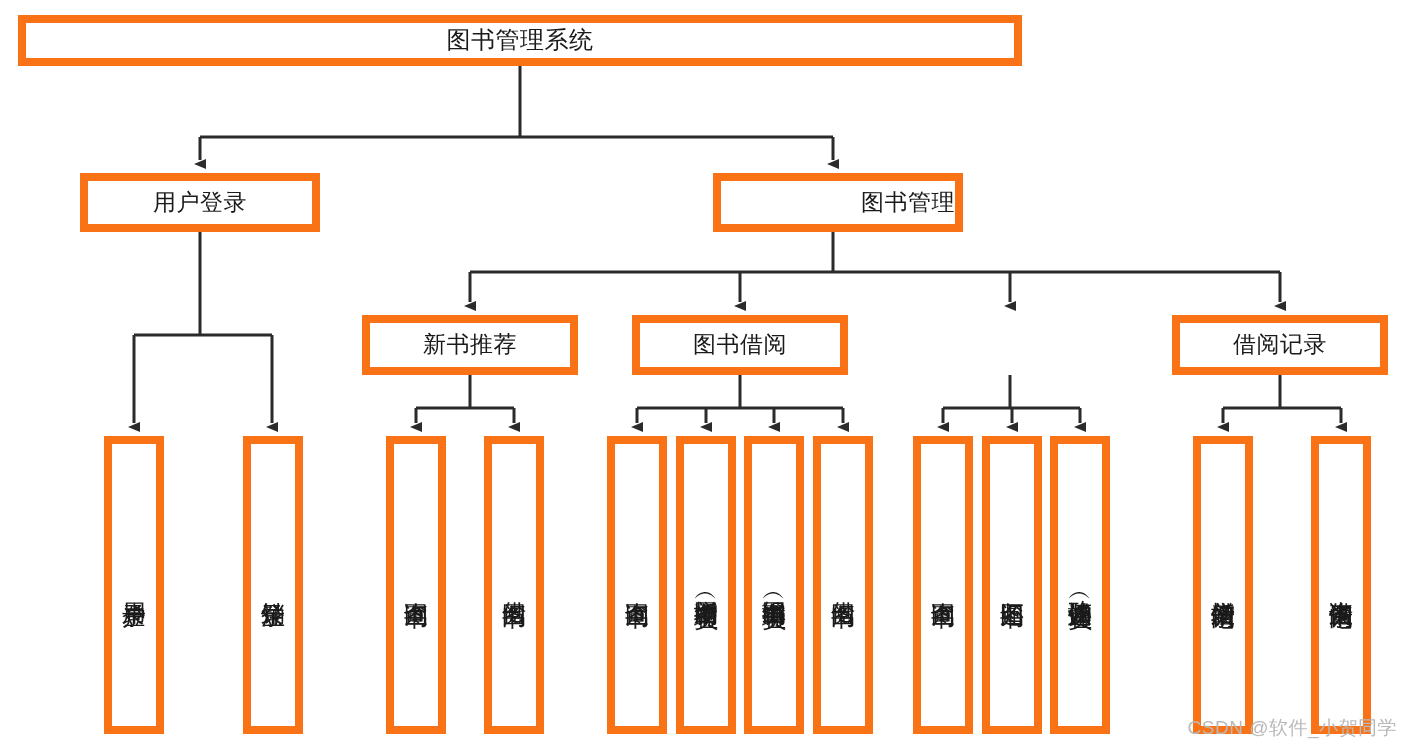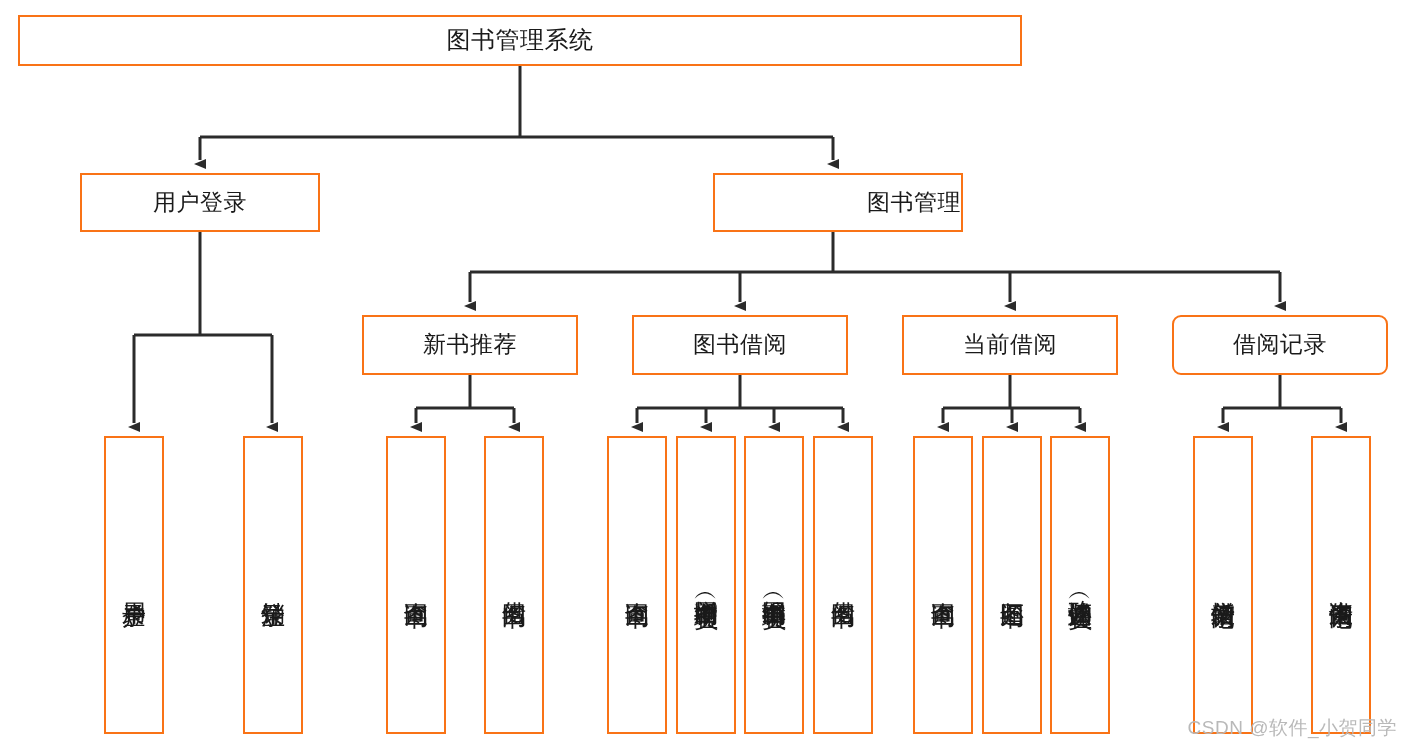--- a/index.html
+++ b/index.html
@@ -21,21 +21,21 @@
     position: absolute;
     left: 0;
     top: 0;
     width: 1405px;
     height: 747px;
     pointer-events: none;
   }
   .node {
     position: absolute;
     box-sizing: border-box;
-    border: 2px solid #f97316;
+    border: 8px solid #f97316;
     background: #ffffff;
     display: flex;
     align-items: center;
     justify-content: center;
     color: #1a1a1a;
   }
   .node-label {
     display: block;
     text-align: center;
     line-height: 1.18;
@@ -135,24 +135,21 @@
   <div class="node h-node" style="left:713px; top:173px; width:250px; height:59px;justify-content:flex-end;">
     <span class="node-label">图书管理</span>
   </div>
 
   <div class="node h-node" style="left:362px; top:315px; width:216px; height:60px;">
     <span class="node-label">新书推荐</span>
   </div>
   <div class="node h-node" style="left:632px; top:315px; width:216px; height:60px;">
     <span class="node-label">图书借阅</span>
   </div>
-  <div class="node h-node" style="left:902px; top:315px; width:216px; height:60px;">
-    <span class="node-label">当前借阅</span>
-  </div>
-  <div class="node h-node" style="left:1172px; top:315px; width:216px; height:60px;border-radius:9px;">
+  <div class="node h-node" style="left:1172px; top:315px; width:216px; height:60px;">
     <span class="node-label">借阅记录</span>
   </div>
 
   <div class="node v-node" style="left:104px; top:436px; width:60px; height:298px;">
     <span class="node-label">用户登录</span>
   </div>
   <div class="node v-node" style="left:243px; top:436px; width:60px; height:298px;">
     <span class="node-label">注销登录</span>
   </div>
 

